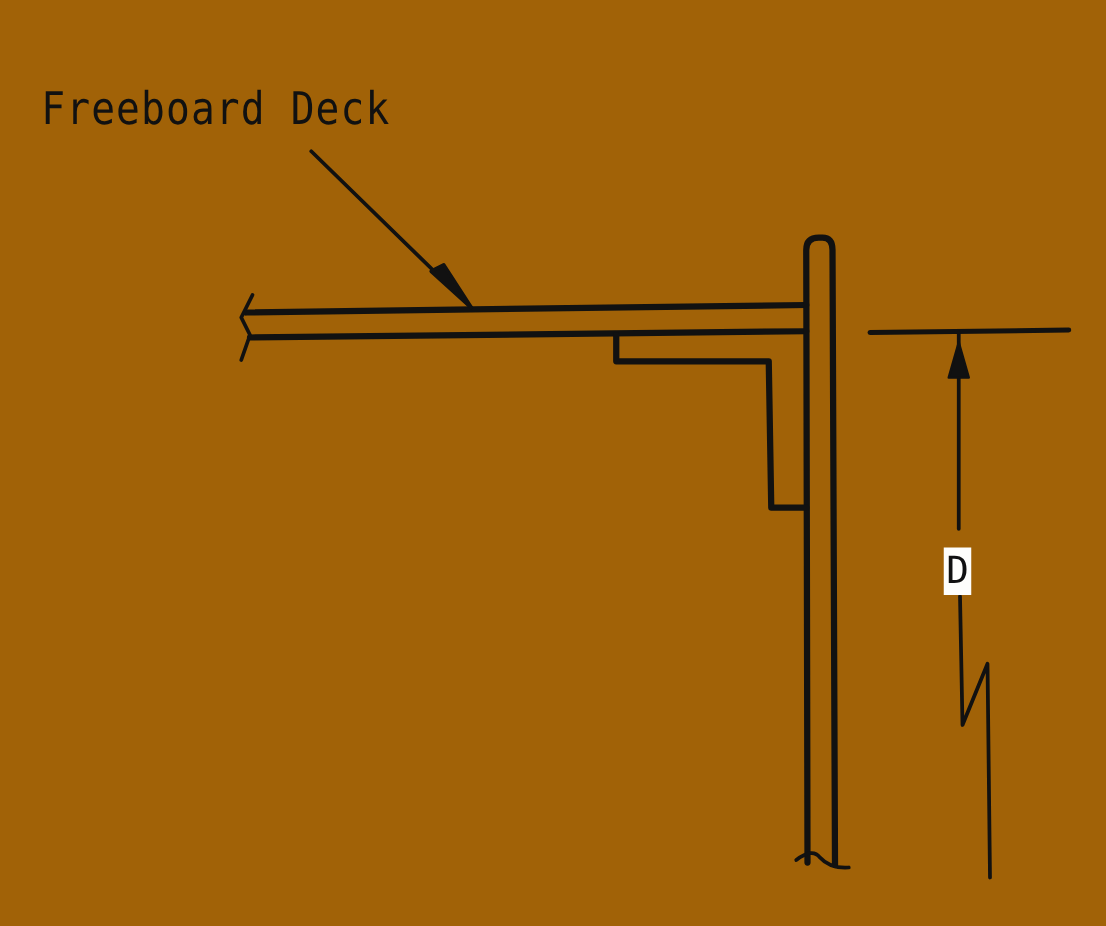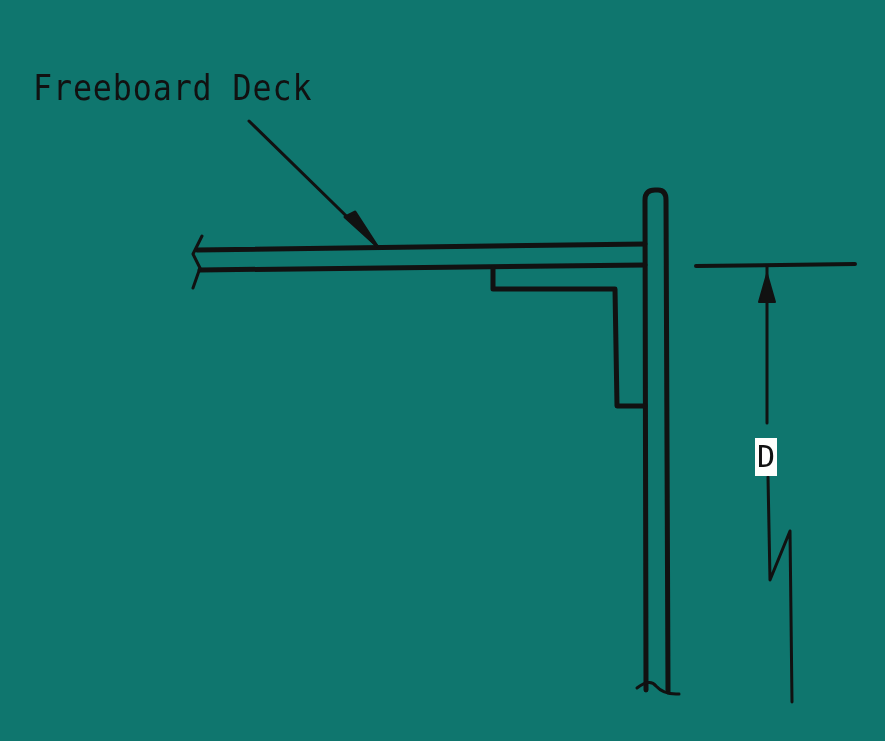--- a/index.html
+++ b/index.html
@@ -13,21 +13,21 @@
       position: relative;
       overflow: hidden;
       font-family: "DejaVu Sans Mono", "Liberation Mono", monospace;
     }
     .canvas {
       position: absolute;
       left: 0;
       top: 0;
       width: 885px;
       height: 741px;
-      background: #0f766e;
+      background: #a16207;
     }
     svg {
       position: absolute;
       left: 0;
       top: 0;
     }
     .label {
       position: absolute;
       color: #111;
       white-space: nowrap;

